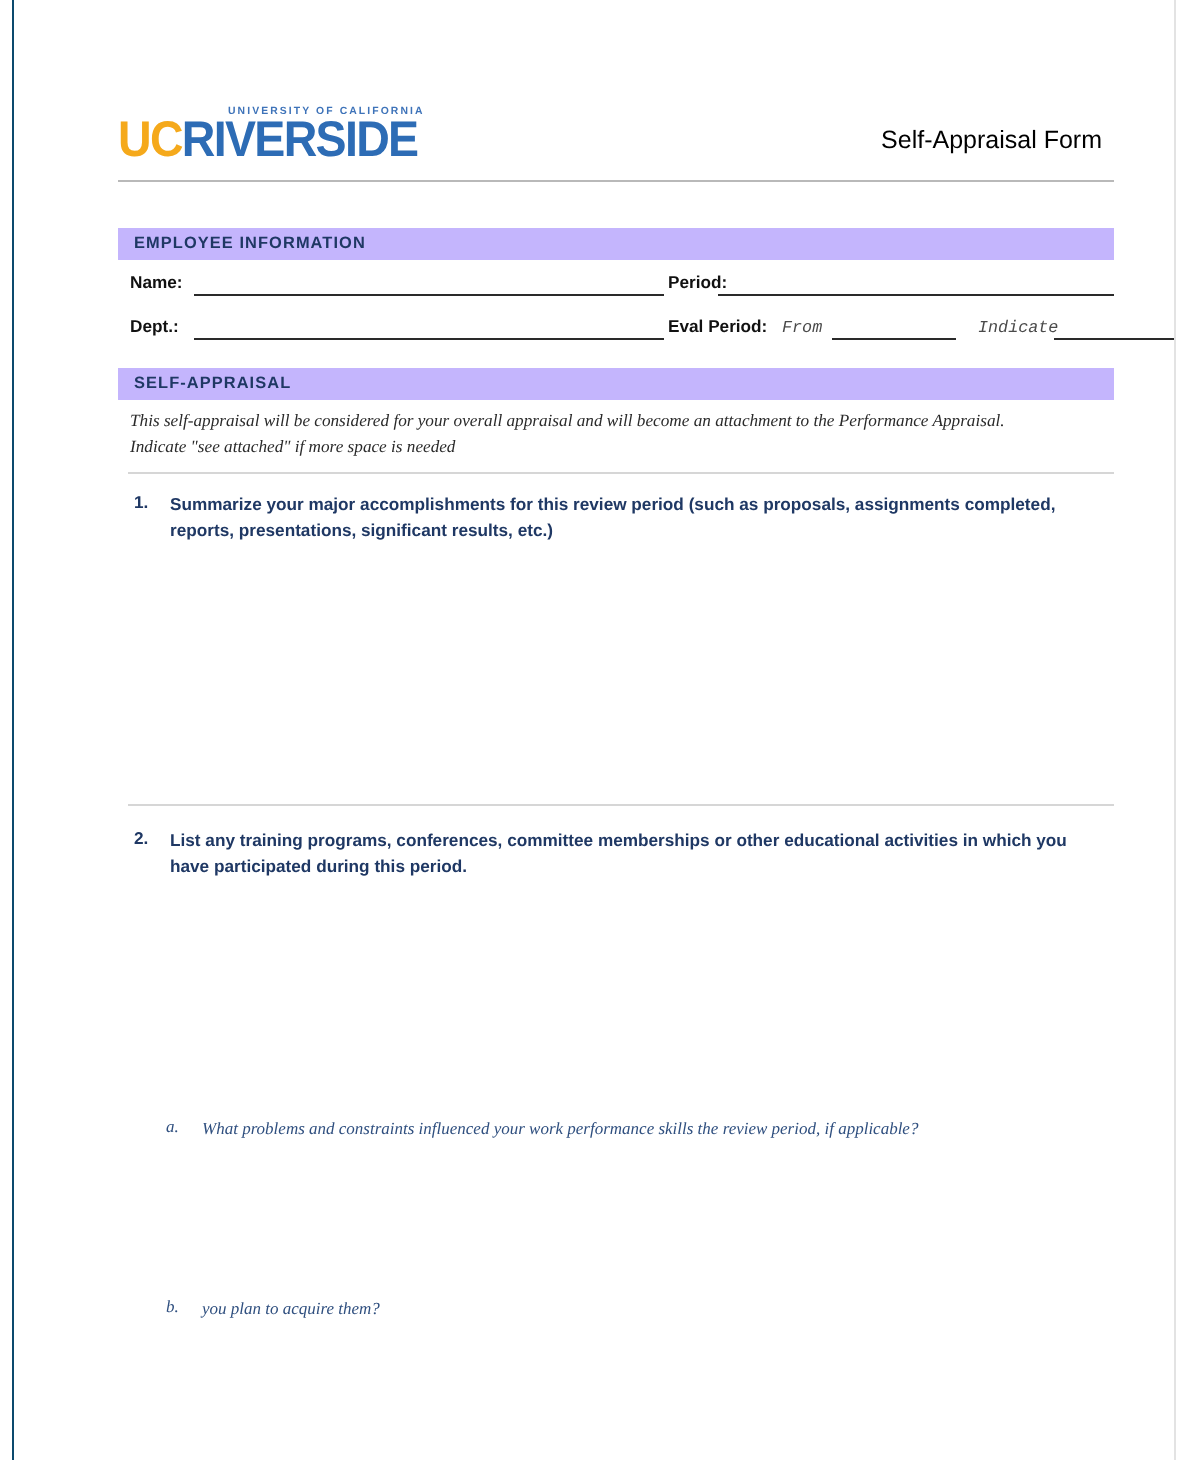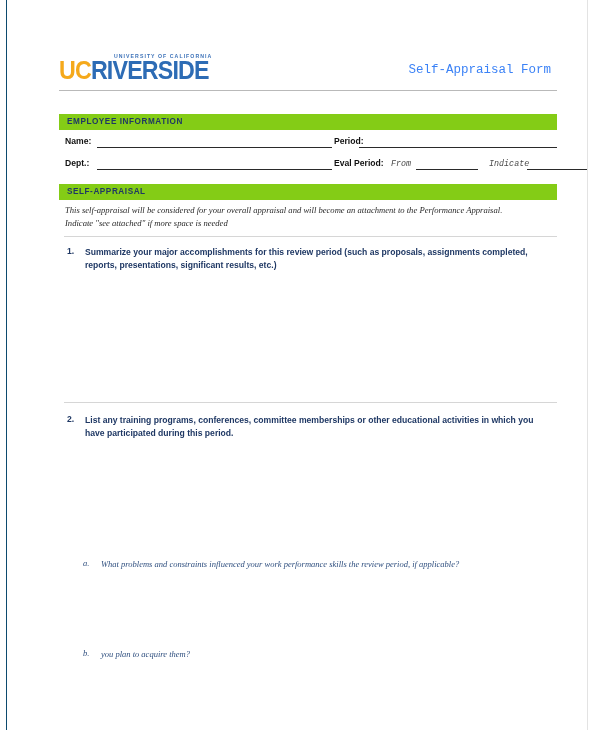--- a/index.html
+++ b/index.html
@@ -73,41 +73,41 @@
   .logo-uc {
     color: #F5A91B;
   }
   .logo-riverside {
     color: #2D6CB5;
   }
   .form-title {
     position: absolute;
     right: 36px;
     top: 11px;
-    font-family: Liberation Mono, monospace;
+    font-family: Liberation Sans, sans-serif;
     font-size: 12.5px;
-    color: #3b82f6;
+    color: #000000;
     white-space: nowrap;
   }
   .masthead-rule {
     position: absolute;
     left: 52px;
     top: 38px;
     width: 498px;
     height: 1px;
     background: #b9b9b9;
   }
 
   
   .section-bar {
     position: absolute;
     left: 52px;
     width: 498px;
     height: 16px;
-    background: #84cc16;
+    background: #c4b5fd;
   }
   .section-bar span {
     position: absolute;
     left: 8px;
     top: 3px;
     font-family: "Liberation Sans", sans-serif;
     font-size: 8.2px;
     font-weight: bold;
     letter-spacing: 0.55px;
     color: #1F3864;

